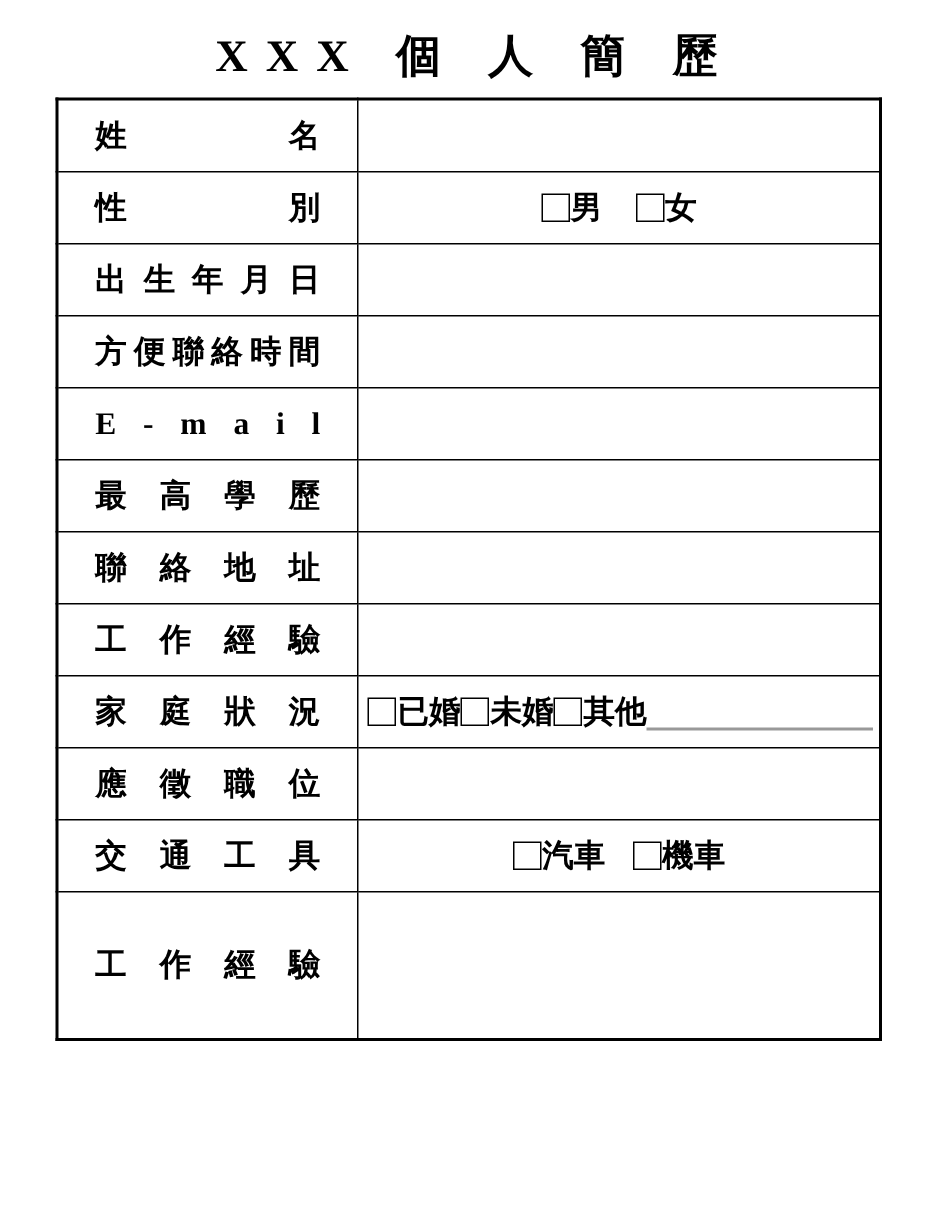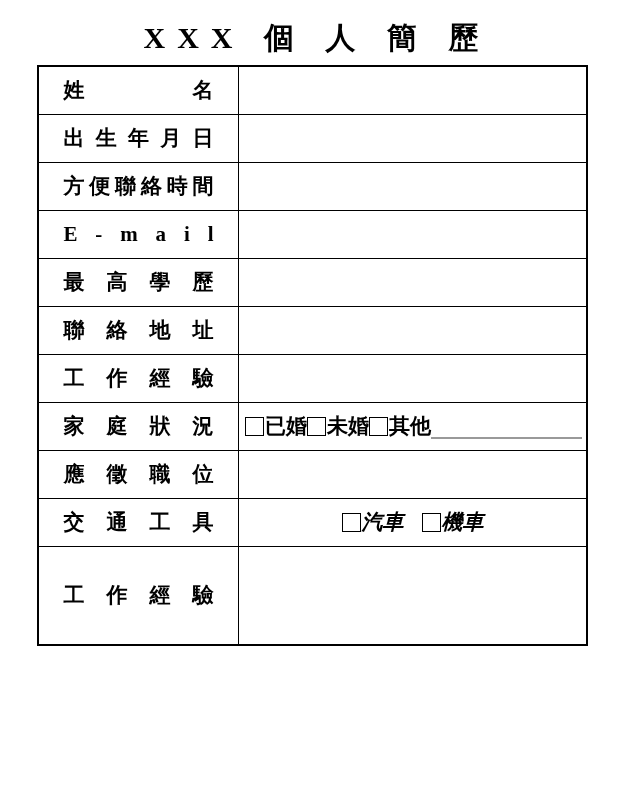--- a/index.html
+++ b/index.html
@@ -25,21 +25,21 @@
   tr.r-tall{height:99px;}
   .lbl{
     width:150px;margin:0 auto;font-size:21px;line-height:1.15;
     text-align:justify;text-align-last:justify;
   }
   .optline{
     display:flex;align-items:center;justify-content:center;
     font-size:21px;line-height:1;white-space:nowrap;
   }
   .optline.gender{gap:22px;}
-  .optline.vehicle{gap:18px;font-style:italic;}
+  .optline.vehicle{gap:18px;}
   .optline.family{justify-content:flex-start;padding:0 4px 0 6px;gap:0;}
   .opt{display:inline-flex;align-items:center;}
   .cb{
     width:19px;height:19px;box-sizing:border-box;
     border:1.5px solid #000;background:#fff;flex:none;
     margin-right:1px;
   }
   .blank-line{
     flex:1 1 auto;height:23px;min-width:40px;
     border-bottom:2px solid #999999;
@@ -56,20 +56,37 @@
 
 <table class="form">
   <tbody>
     <tr class="r">
       <td class="lc">
         <div class="lbl">姓 名</div>
       </td>
       <td class="vc"></td>
     </tr>
 
+    <tr class="r">
+      <td class="lc">
+        <div class="lbl">性 別</div>
+      </td>
+      <td class="vc">
+        <div class="optline gender">
+          <span class="opt">
+            <span class="cb"></span>
+            <span>男</span>
+          </span>
+          <span class="opt">
+            <span class="cb"></span>
+            <span>女</span>
+          </span>
+        </div>
+      </td>
+    </tr>
 
     <tr class="r">
       <td class="lc">
         <div class="lbl">出 生 年 月 日</div>
       </td>
       <td class="vc"></td>
     </tr>
 
 
     <tr class="r">

